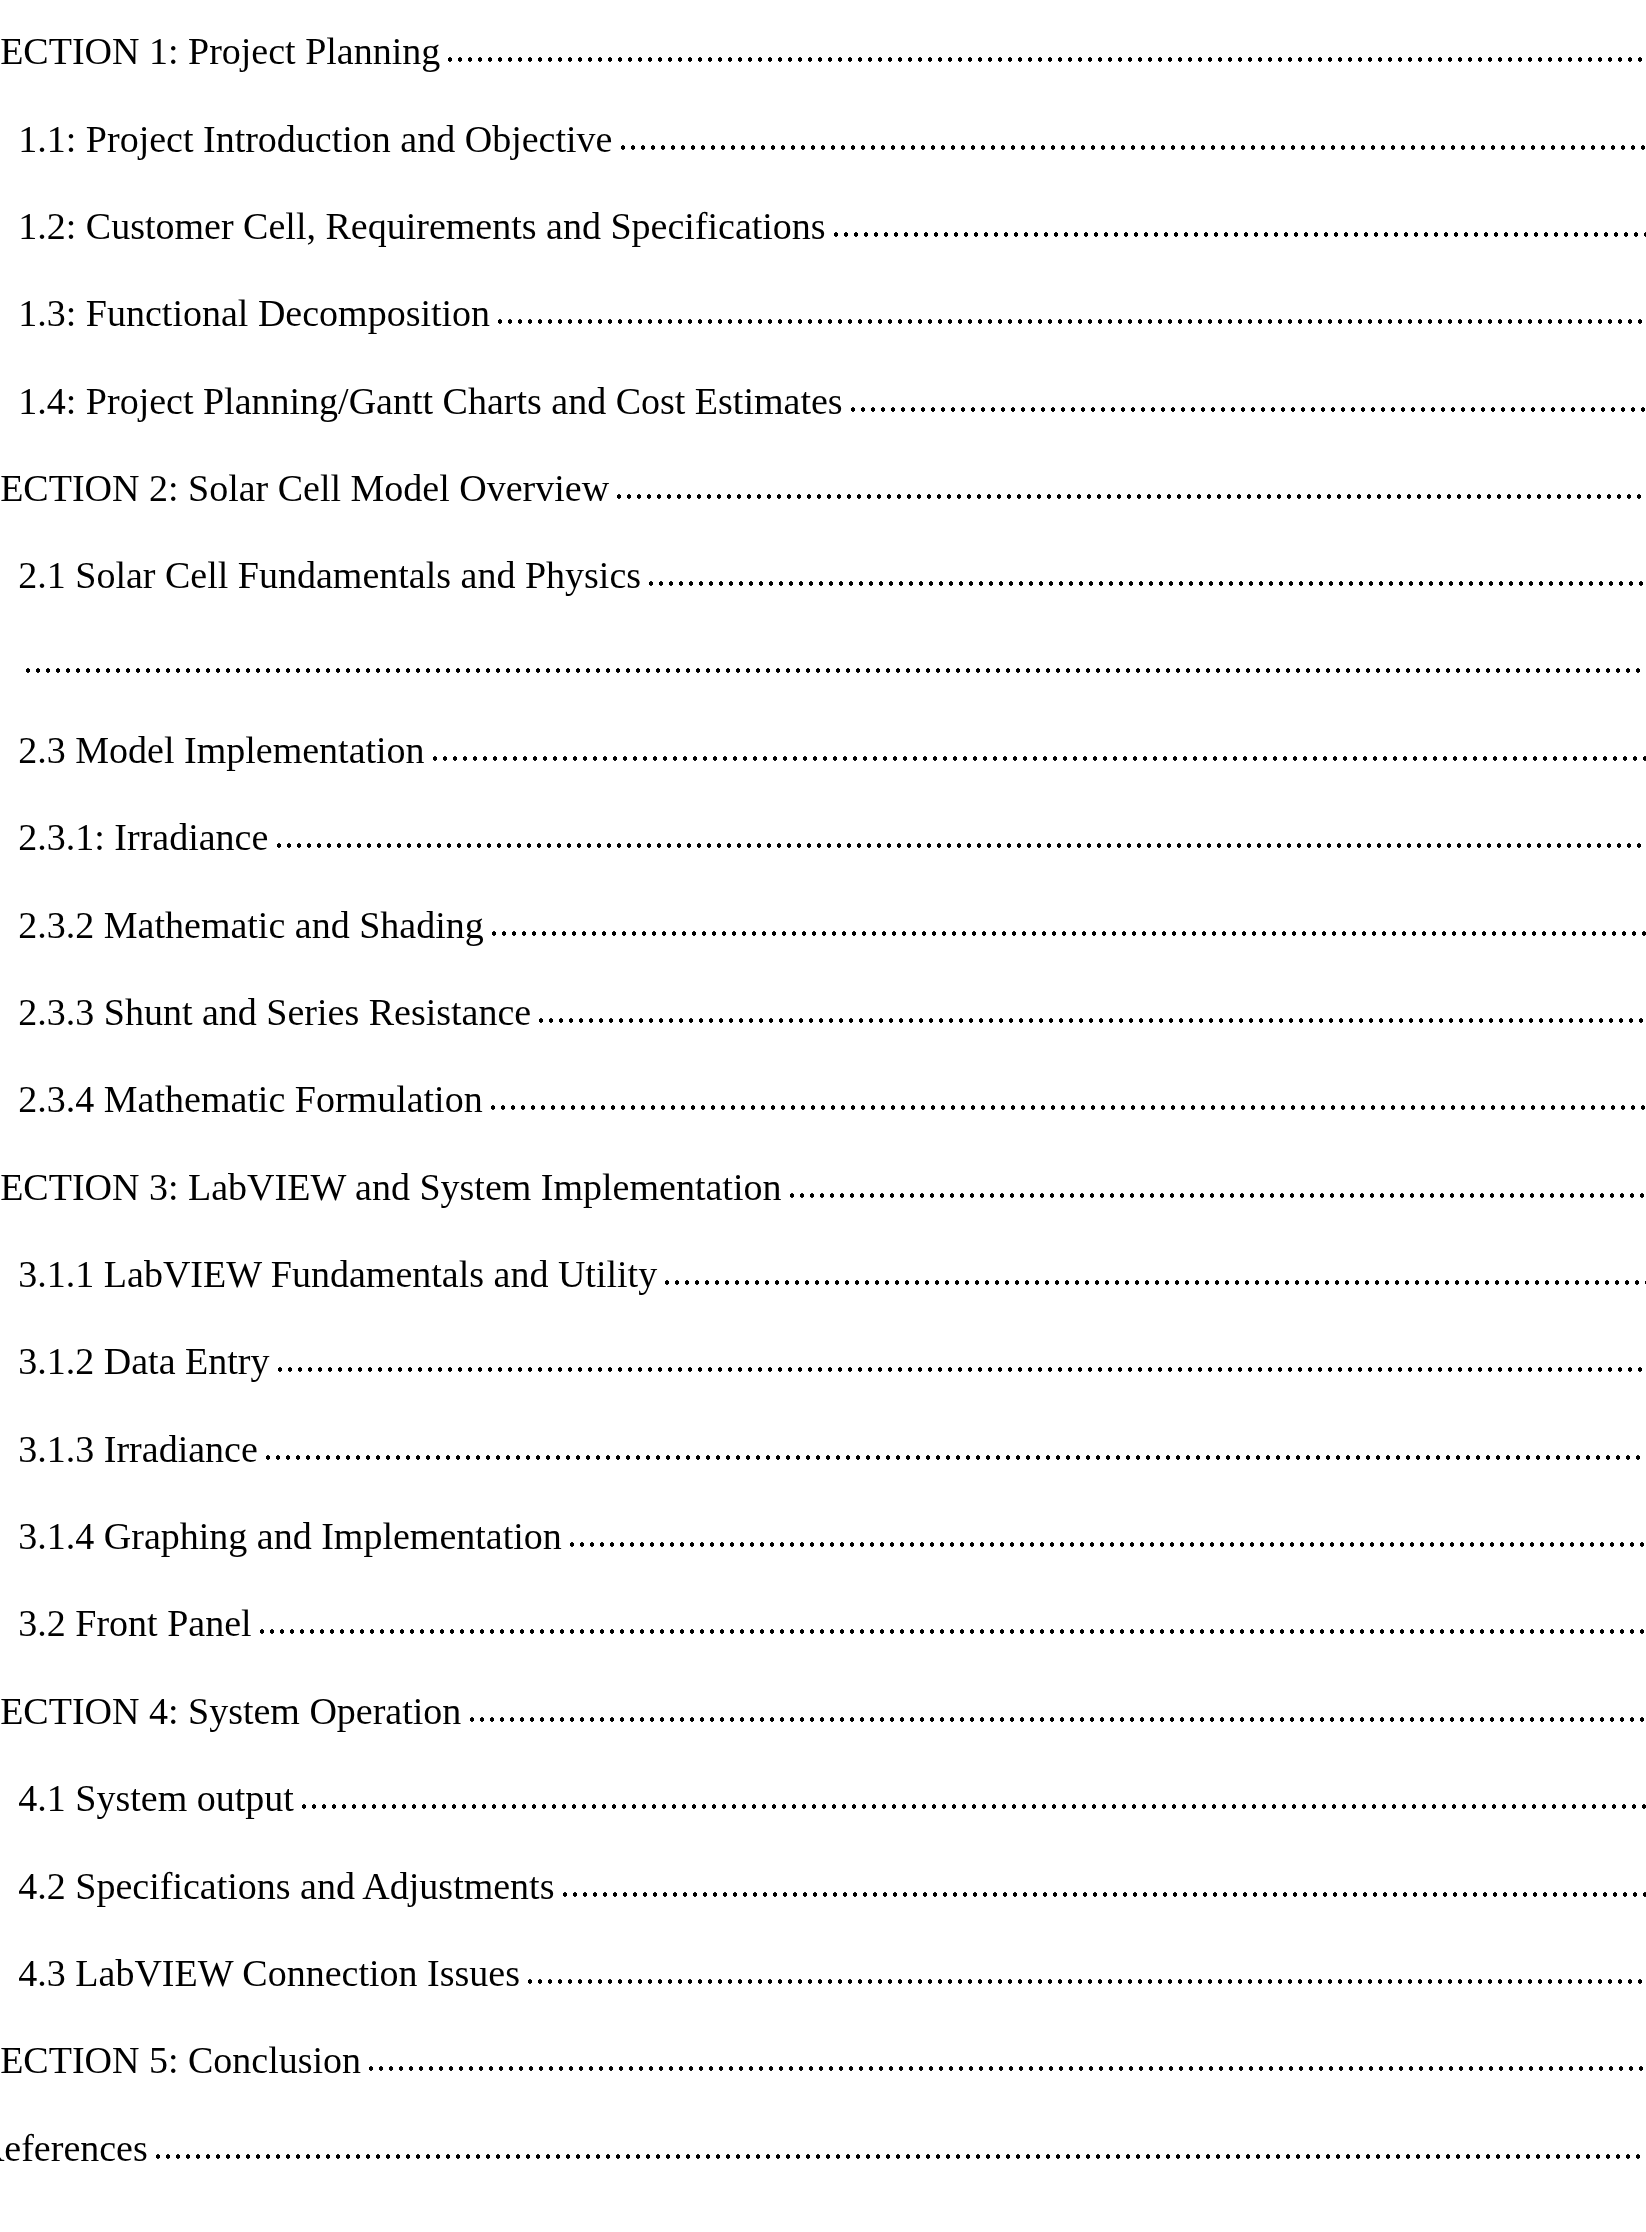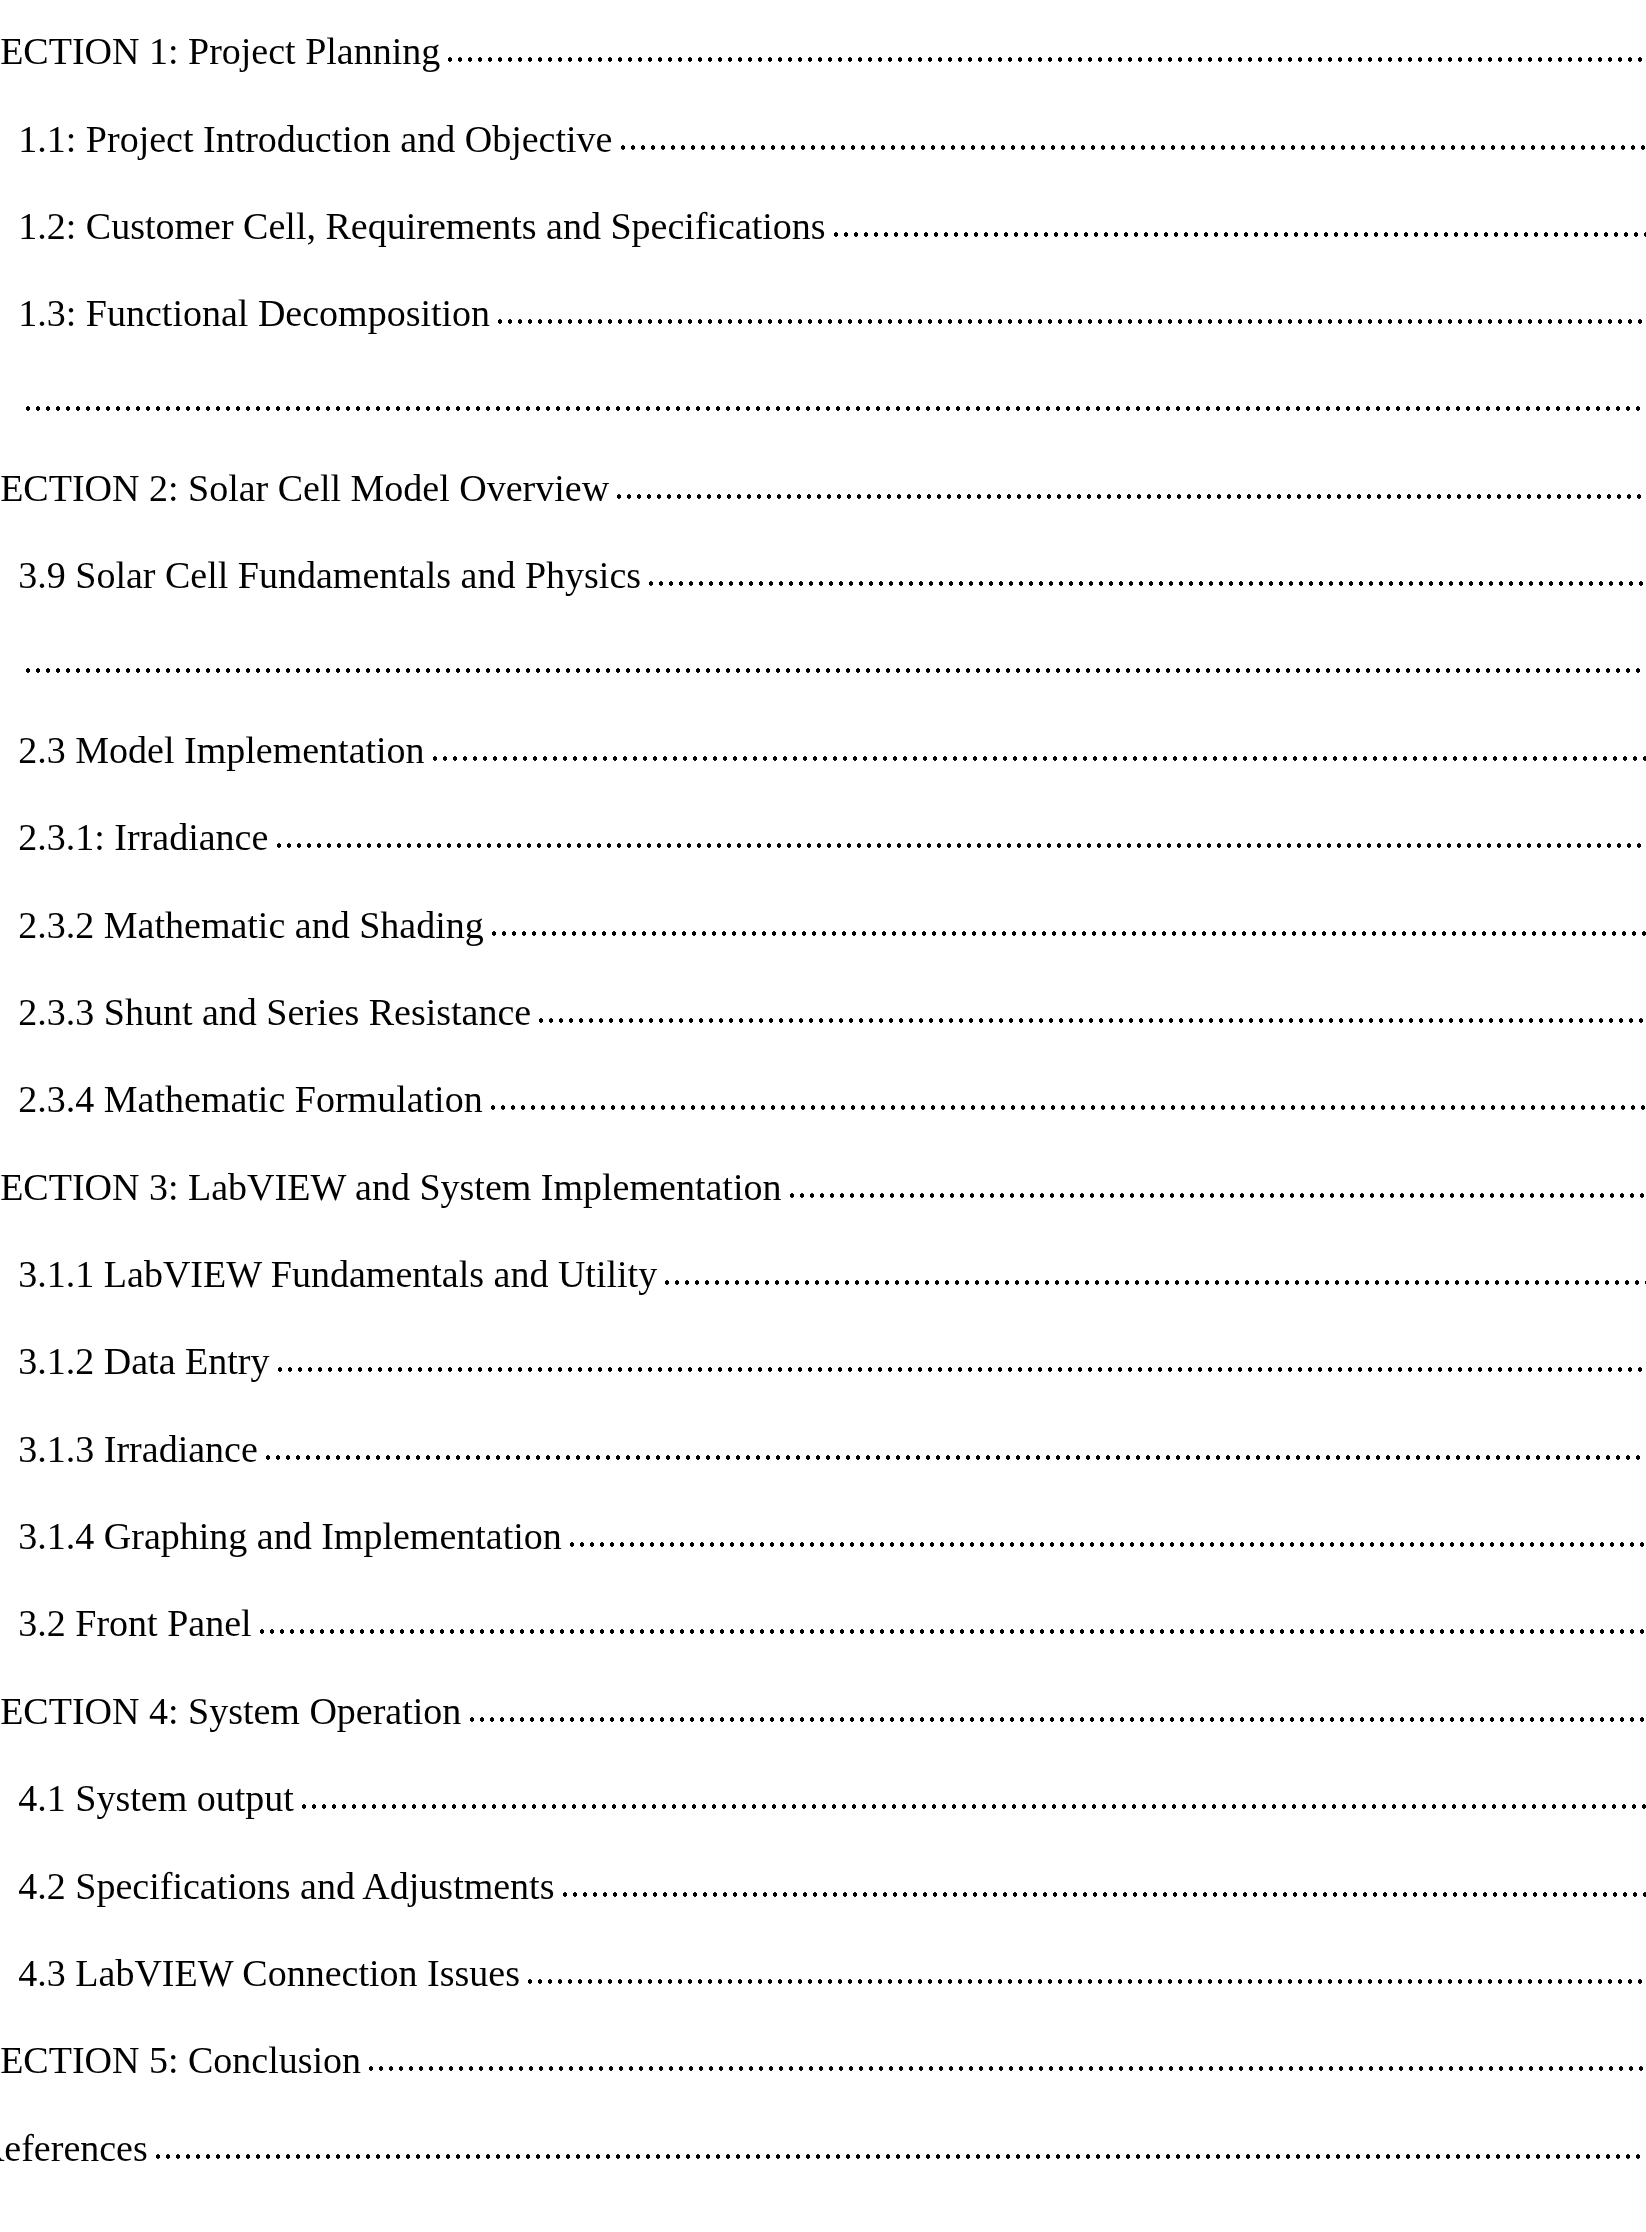--- a/index.html
+++ b/index.html
@@ -92,30 +92,31 @@
     <span class="toc-label">1.2: Customer Cell, Requirements and Specifications</span>
     <span class="toc-leader"></span>
     <span class="toc-page"></span>
   </div>
   <div class="toc-row level-1" style="top:287px">
     <span class="toc-label">1.3: Functional Decomposition</span>
     <span class="toc-leader"></span>
     <span class="toc-page"></span>
   </div>
   <div class="toc-row level-1" style="top:375px">
+    <span class="toc-label">1.4: Project Planning/Gantt Charts and Cost Estimates</span>
     <span class="toc-leader"></span>
     <span class="toc-page"></span>
   </div>
   <div class="toc-row level-0" style="top:462px">
     <span class="toc-label">SECTION 2: Solar Cell Model Overview</span>
     <span class="toc-leader"></span>
 
   </div>
   <div class="toc-row level-1" style="top:549px">
-    <span class="toc-label">3.9 Solar Cell Fundamentals and Physics</span>
+    <span class="toc-label">2.1 Solar Cell Fundamentals and Physics</span>
     <span class="toc-leader"></span>
 
   </div>
   <div class="toc-row level-1" style="top:637px">
     <span class="toc-leader"></span>
 
   </div>
   <div class="toc-row level-1" style="top:724px">
     <span class="toc-label">2.3 Model Implementation</span>
     <span class="toc-leader"></span>

